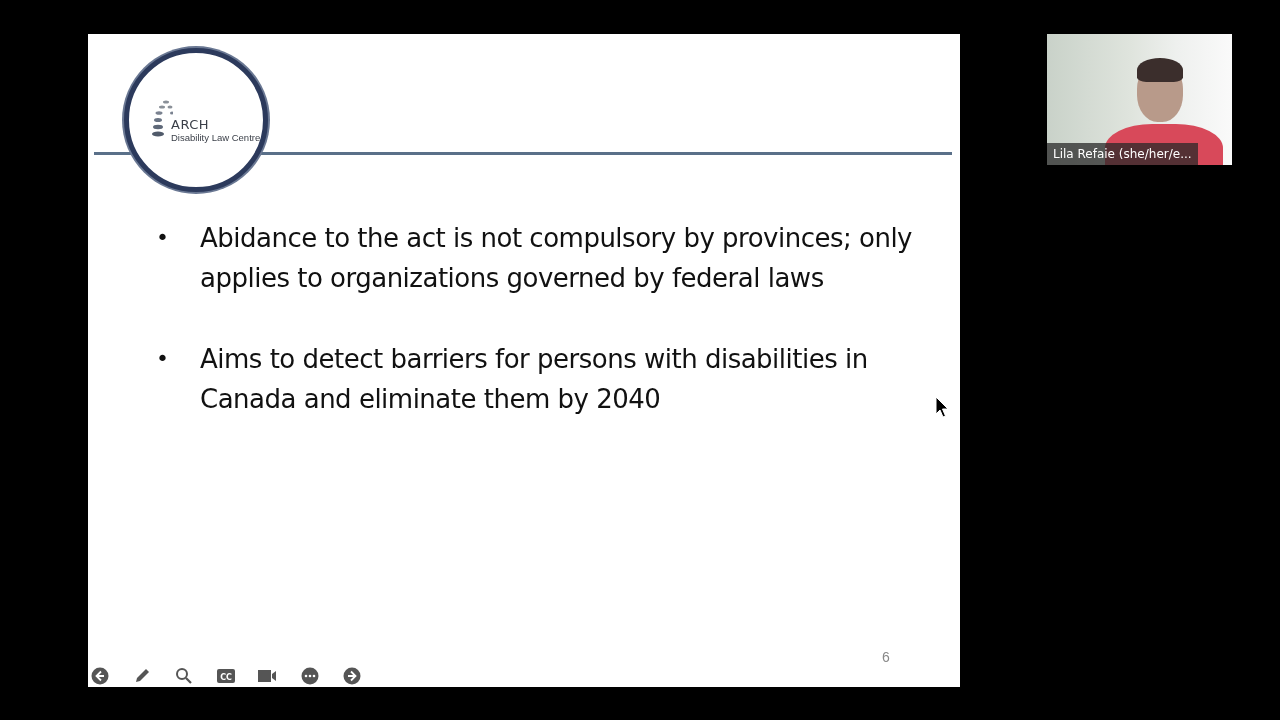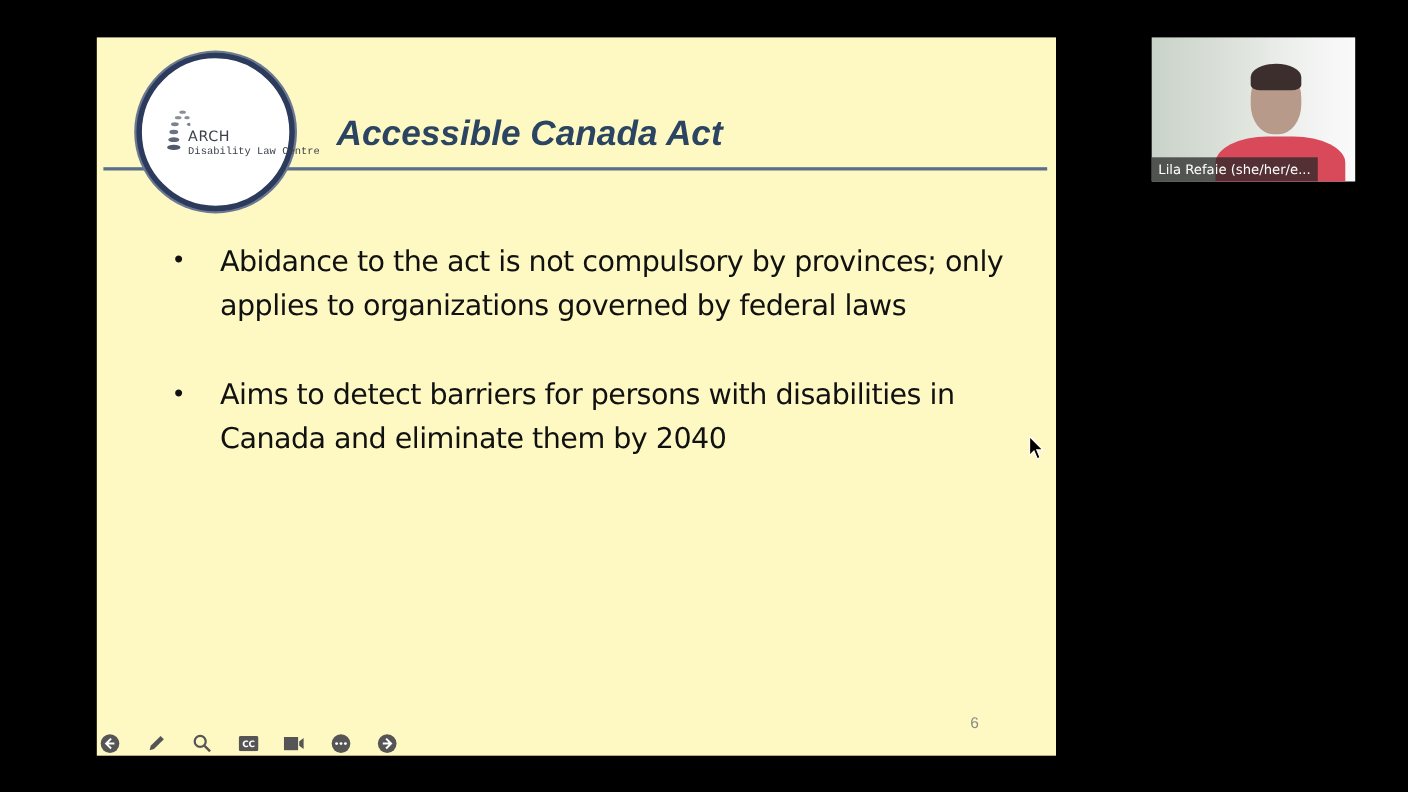--- a/index.html
+++ b/index.html
@@ -1,22 +1,22 @@
 <!DOCTYPE html>
 <html><head>
 <meta charset="utf-8">
 <style>
   html, body { margin:0; padding:0; }
   body { width:1280px; height:720px; background:#000; position:relative; overflow:hidden; font-family:"Liberation Sans", sans-serif; }
-  .slide { position:absolute; left:88px; top:34px; width:872px; height:653px; background:#fef9c3; }
+  .slide { position:absolute; left:88px; top:34px; width:872px; height:653px; background:#ffffff; }
   .logo-circle { position:absolute; left:36px; top:14px; width:134px; height:134px; border-radius:50%; border:5px solid #2c3a5c; background:#fff; box-shadow:0 0 0 2px #6a7893; z-index:2; }
   .logo-inner { position:absolute; left:20px; top:46px; }
   .logo-dots { position:absolute; left:2px; top:0; width:22px; height:42px; }
   .logo-arch { position:absolute; left:22px; top:18px; font-size:13px; color:#3a3f48; letter-spacing:0.5px; font-family:"DejaVu Sans", sans-serif; }
-  .logo-sub { position:absolute; left:22px; top:33px; font-size:9.5px; color:#3a3f48; white-space:nowrap; font-family:Liberation Mono, monospace; }
+  .logo-sub { position:absolute; left:22px; top:33px; font-size:9.5px; color:#3a3f48; white-space:nowrap; font-family:Liberation Sans, sans-serif; }
   .title-rule { position:absolute; left:6px; top:118px; width:858px; height:3px; background:#5a7089; }
   .slide-title { position:absolute; left:218px; top:69px; font-size:32px; font-weight:bold; font-style:italic; color:#2a4461; }
   .bullets { position:absolute; left:68px; top:184px; width:800px; }
   .bullet { position:relative; padding-left:44px; font-family:"DejaVu Sans", sans-serif; font-size:26px; line-height:40px; color:#111; margin-bottom:41px; letter-spacing:-0.5px; }
   .bullet::before { content:"•"; position:absolute; left:0; top:0; font-size:22px; }
   .page-num { position:absolute; left:794px; top:615px; font-size:14px; color:#888; }
   .toolbar { position:absolute; left:0; top:630px; height:24px; display:flex; align-items:center; gap:22px; padding-left:2px; }
   .tb { width:20px; height:20px; display:flex; align-items:center; justify-content:center; }
   .cursor { position:absolute; left:935px; top:396px; z-index:5; }
   .video { position:absolute; left:1047px; top:34px; width:185px; height:131px; background:linear-gradient(90deg,#c9d2c9 0%,#dfe4dd 45%,#eef0ee 70%,#fafafa 100%); overflow:hidden; }
@@ -39,21 +39,20 @@
         <ellipse cx="8" cy="14" rx="3.5" ry="1.8" fill="#7a8290"></ellipse>
         <ellipse cx="21" cy="14" rx="2" ry="1.5" fill="#7a8290"></ellipse>
         <ellipse cx="7" cy="21" rx="4" ry="2" fill="#6a7484"></ellipse>
         <ellipse cx="7" cy="28" rx="5" ry="2.2" fill="#5e6878"></ellipse>
         <ellipse cx="7" cy="35" rx="6" ry="2.4" fill="#505a6a"></ellipse>
       </svg>
       <span class="logo-arch">ARCH</span>
       <span class="logo-sub">Disability Law Centre</span>
     </div>
   </div>
-  <div class="slide-title">Accessible Canada Act</div>
 
   <div class="bullets">
     <div class="bullet">Abidance to the act is not compulsory by provinces; only applies to organizations governed by federal laws</div>
     <div class="bullet">Aims to detect barriers for persons with disabilities in Canada and eliminate them by 2040</div>
   </div>
 
   <div class="page-num">6</div>
 
   <div class="toolbar">
     <div class="tb">

